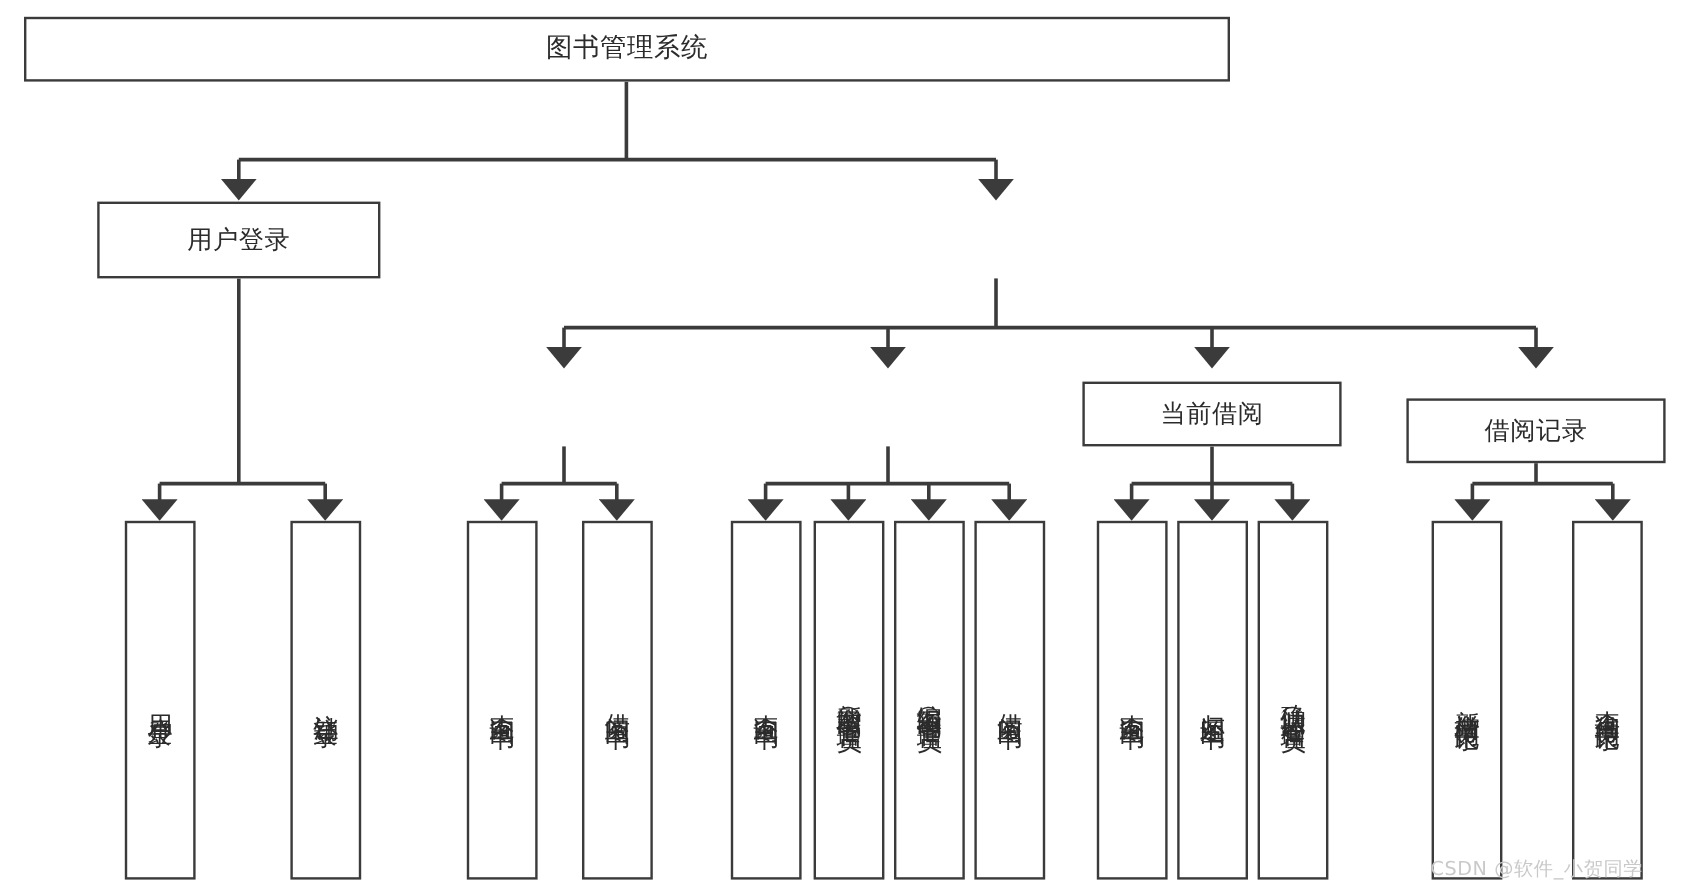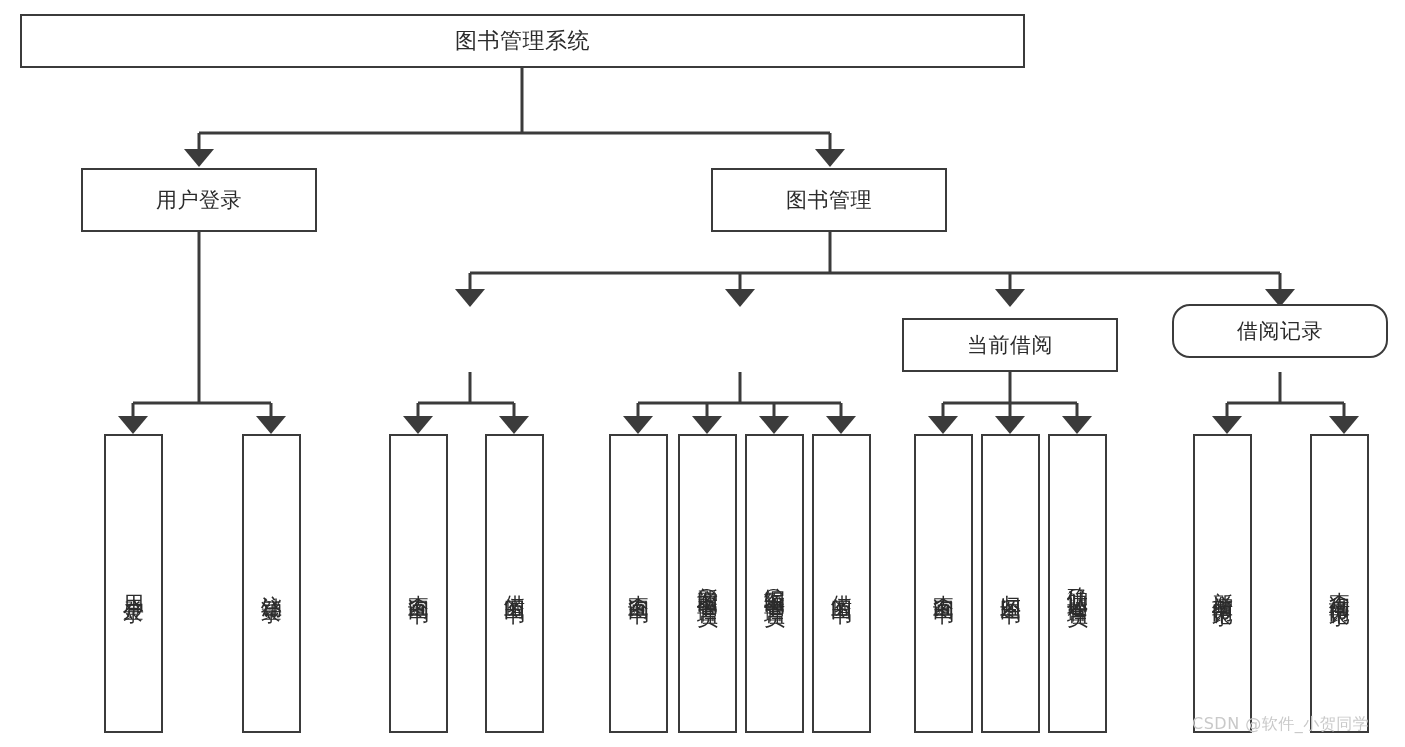--- a/index.html
+++ b/index.html
@@ -106,28 +106,25 @@
     </g>
   </svg>
 
   <div class="node h root" style="left:20px;top:14px;width:1005px;height:54px;">
     <span class="label">图书管理系统</span>
   </div>
 
   <div class="node h" style="left:81px;top:168px;width:236px;height:64px;">
     <span class="label">用户登录</span>
   </div>
-  <div class="node h" style="left:711px;top:168px;width:236px;height:64px;">
-    <span class="label">图书管理</span>
-  </div>
 
   <div class="node h" style="left:902px;top:318px;width:216px;height:54px;justify-content:center;">
     <span class="label">当前借阅</span>
   </div>
-  <div class="node h" style="left:1172px;top:304px;width:216px;height:54px;border-radius:18px;">
+  <div class="node h" style="left:1172px;top:332px;width:216px;height:54px;">
     <span class="label">借阅记录</span>
   </div>
 
   <div class="node v" style="left:104px;top:434px;width:59px;height:299px;">
     <span class="label">用户登录</span>
   </div>
   <div class="node v" style="left:242px;top:434px;width:59px;height:299px;">
     <span class="label">注销登录</span>
   </div>
 

